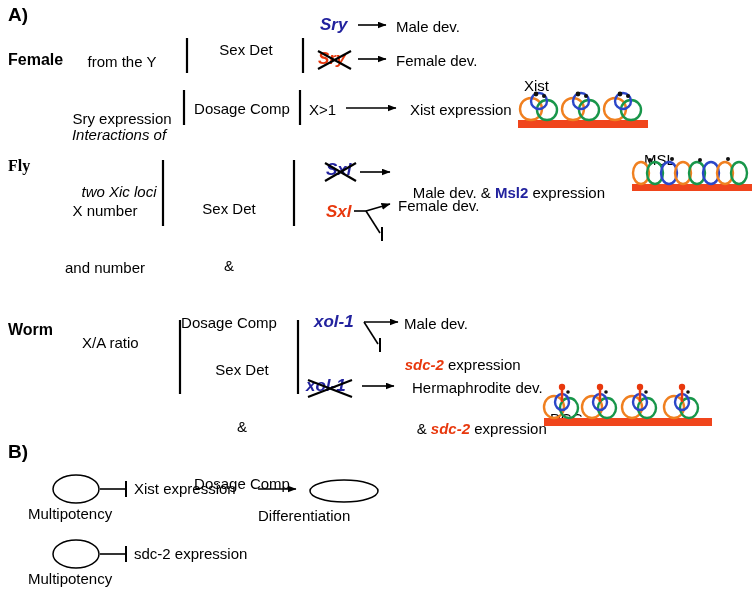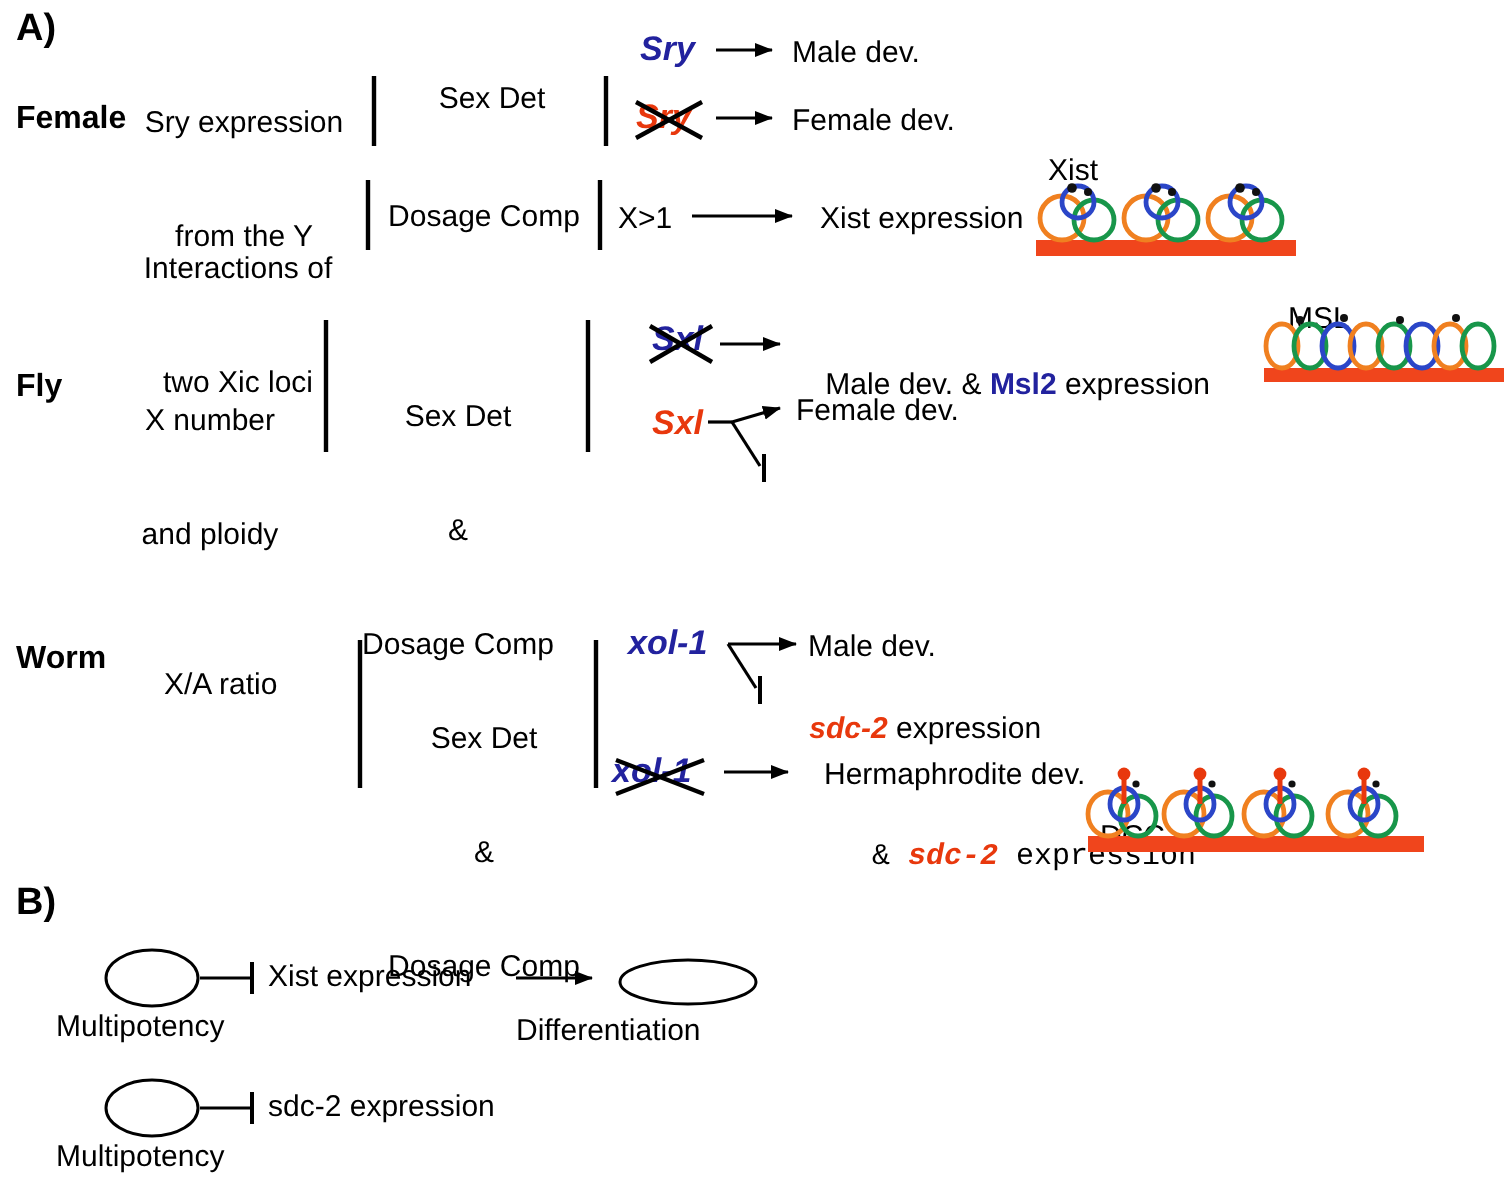--- a/index.html
+++ b/index.html
@@ -36,42 +36,42 @@
   .cell{fill:#fff; stroke:#000; stroke-width:1.5;}
 </style>
 </head>
 <body>
 
 <div id="fig">
 
   <div class="t panel-label" style="left:8px;top:5px;">A)</div>
 
   <div class="t center" style="left:57px;top:14px;width:130px;">
+    <span class="blk">from the Y</span>
     <span class="blk">Sry expression</span>
-    <span class="blk">from the Y</span>
   </div>
   <div class="t organism" style="left:8px;top:50px;">Female</div>
   <div class="t center" style="left:196px;top:40px;width:100px;">Sex Det</div>
   <div class="t gene-blue" style="left:320px;top:15px;">Sry</div>
   <div class="t" style="left:396px;top:17px;">Male dev.</div>
   <div class="t gene-red" style="left:318px;top:49px;">Sry</div>
   <div class="t" style="left:396px;top:51px;">Female dev.</div>
-  <div class="t center" style="left:54px;top:87px;width:130px;">
+  <div class="t center" style="left:54px;top:87px;width:130px;font-style:italic;">
     <span class="blk">Interactions of</span>
     <span class="blk">two Xic loci</span>
   </div>
   <div class="t center" style="left:188px;top:99px;width:108px;">Dosage Comp</div>
   <div class="t" style="left:309px;top:100px;">X&gt;1</div>
   <div class="t" style="left:410px;top:100px;">Xist expression</div>
   <div class="t" style="left:524px;top:76px;">Xist</div>
 
-  <div class="t organism" style="left:8px;top:184px;">Fly</div>
+  <div class="t organism" style="left:8px;top:156px;font-family:Liberation Serif, serif;">Fly</div>
   <div class="t center" style="left:48px;top:163px;width:114px;">
     <span class="blk">X number</span>
-    <span class="blk">and ploidy</span>
+    <span class="blk">and number</span>
   </div>
   <div class="t center" style="left:168px;top:161px;width:122px;">
     <span class="blk">Sex Det</span>
     <span class="blk">&amp;</span>
     <span class="blk">Dosage Comp</span>
   </div>
   <div class="t gene-blue" style="left:326px;top:160px;">Sxl</div>
   <div class="t" style="left:396px;top:164px;">
     <span>Male dev. &amp; </span><span class="g-blue-in">Msl2</span><span> expression</span>
   </div>
@@ -86,21 +86,21 @@
     <span class="blk">&amp;</span>
     <span class="blk">Dosage Comp</span>
   </div>
   <div class="t gene-blue" style="left:314px;top:312px;">xol-1</div>
   <div class="t" style="left:404px;top:314px;">Male dev.</div>
   <div class="t" style="left:388px;top:336px;">
     <span class="g-red-in">sdc-2</span><span> expression</span>
   </div>
   <div class="t gene-blue" style="left:306px;top:376px;">xol-1</div>
   <div class="t" style="left:412px;top:378px;">Hermaphrodite dev.</div>
-  <div class="t" style="left:400px;top:400px;font-family:Liberation Mono, monospace;">
+  <div class="t" style="left:400px;top:400px;">
     <span>&amp; </span><span class="g-red-in">sdc-2</span><span> expression</span>
   </div>
   <div class="t" style="left:550px;top:370px;margin-top:39px;">DCC</div>
 
   <div class="t panel-label" style="left:8px;top:442px;">B)</div>
   <div class="t" style="left:134px;top:479px;">Xist expression</div>
   <div class="t" style="left:28px;top:504px;">Multipotency</div>
   <div class="t" style="left:258px;top:506px;">Differentiation</div>
   <div class="t" style="left:134px;top:544px;">sdc-2 expression</div>
   <div class="t" style="left:28px;top:569px;">Multipotency</div>

